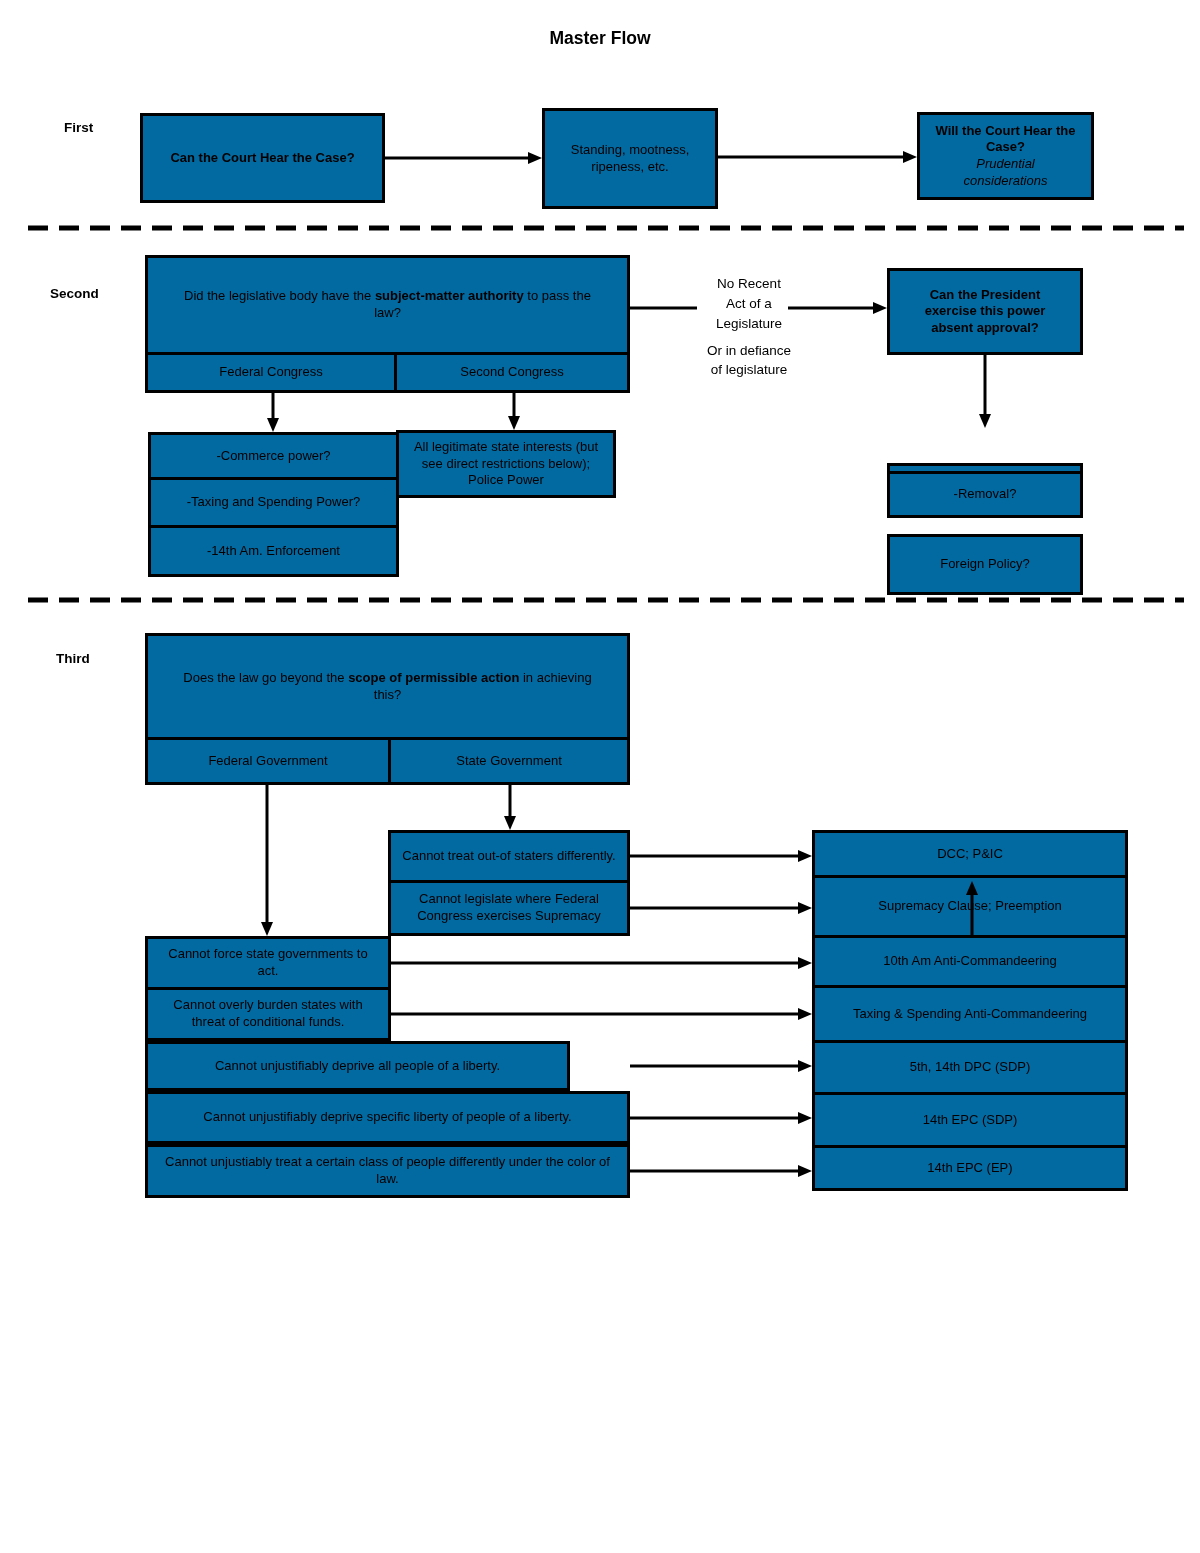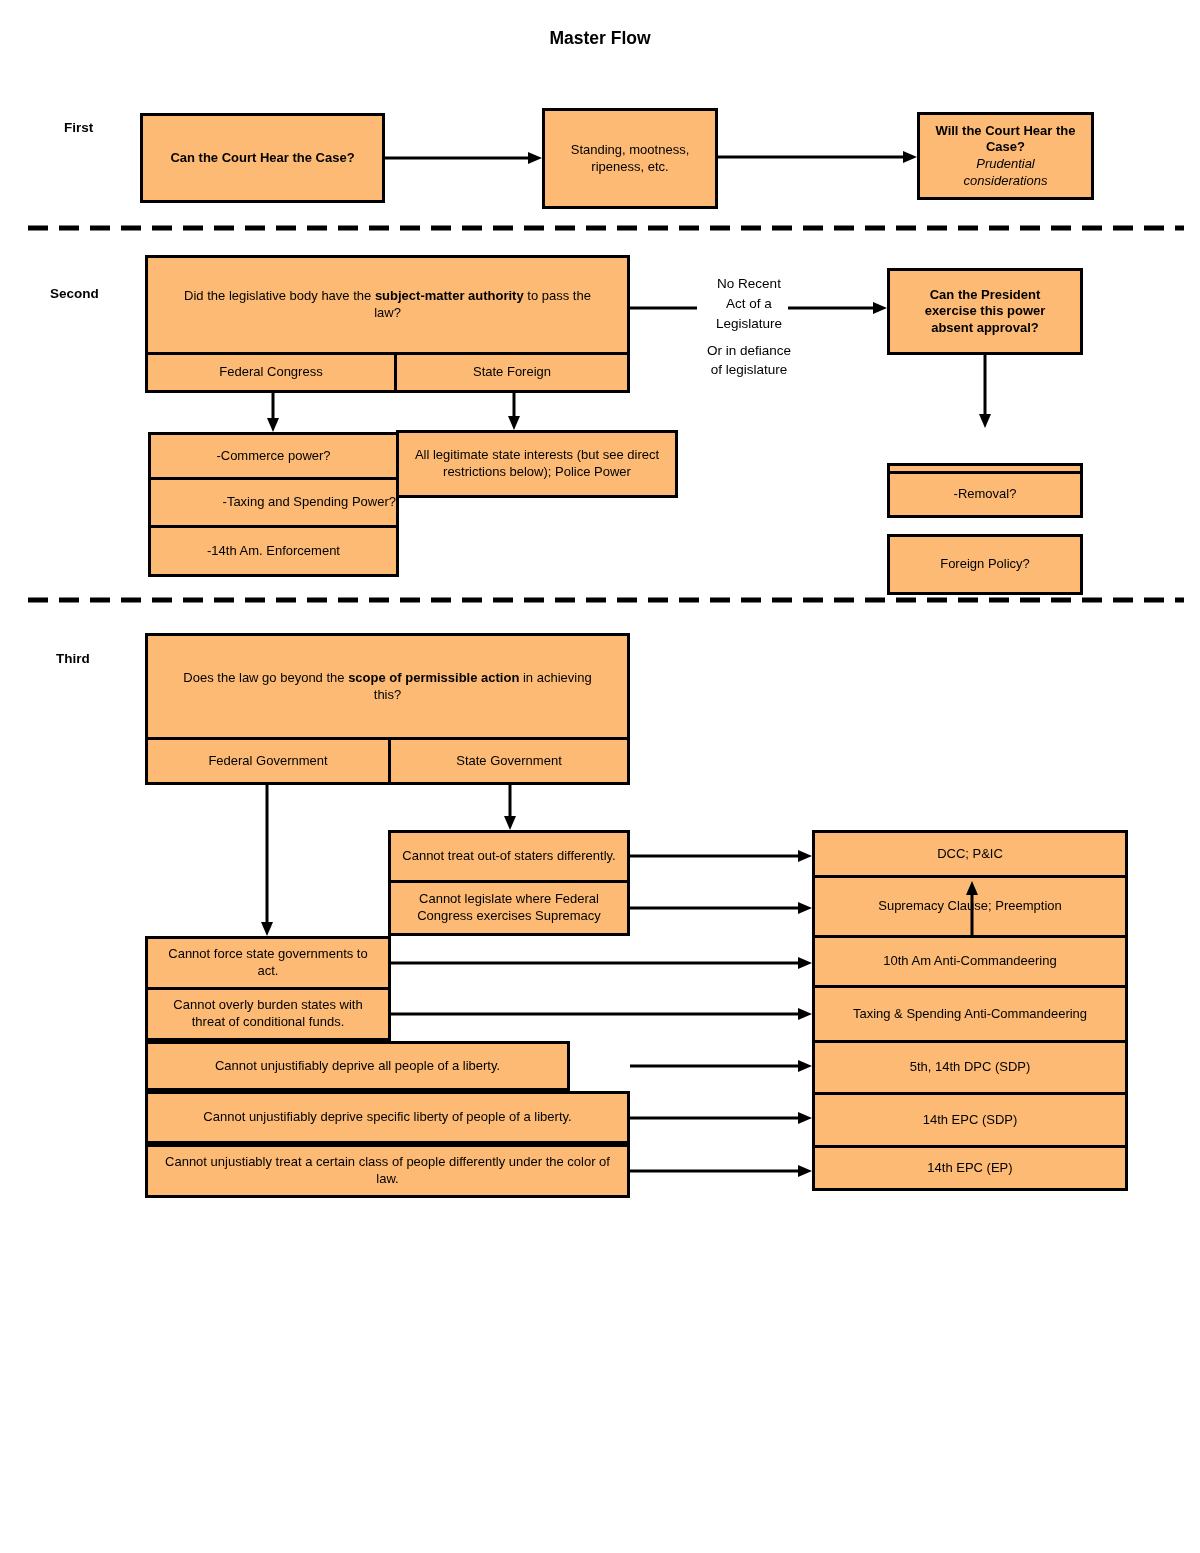--- a/index.html
+++ b/index.html
@@ -11,21 +11,21 @@
     color:#000;
     overflow:hidden;
   }
   .ttl{
     position:absolute;top:28px;left:0;width:100%;
     text-align:center;font-weight:bold;font-size:17.5px;
   }
   .lbl{position:absolute;font-weight:bold;font-size:13.5px;}
   .box{
     position:absolute;box-sizing:border-box;
-    border:3px solid #000;background:#fdba74;
+    border:3px solid #000;background:#0369a1;
     display:flex;align-items:center;justify-content:center;
     text-align:center;font-size:13px;line-height:1.28;
   }
   .box .txt{width:100%;}
   .bold{font-weight:bold;}
   .italic{font-style:italic;}
   .blk{display:block;}
   .ann{position:absolute;text-align:center;font-size:13.5px;}
   .ann span{display:block;}
   #arrows{position:absolute;left:0;top:0;pointer-events:none;}
@@ -57,34 +57,34 @@
 <div class="box" style="left:145px;top:255px;width:485px;height:100px;padding:0 28px;">
   <div class="txt">
     <span>Did the legislative body have the </span><span class="bold">subject-matter authority</span><span> to pass the law?</span>
   </div>
 </div>
 
 <div class="box" style="left:145px;top:352px;width:252px;height:41px;">
   <div class="txt">Federal Congress</div>
 </div>
 <div class="box" style="left:394px;top:352px;width:236px;height:41px;">
-  <div class="txt">State Foreign</div>
+  <div class="txt">Second Congress</div>
 </div>
 
 <div class="box" style="left:148px;top:432px;width:251px;height:48px;">
   <div class="txt">-Commerce power?</div>
 </div>
-<div class="box" style="left:148px;top:477px;width:251px;height:51px;text-align:right;">
+<div class="box" style="left:148px;top:477px;width:251px;height:51px;">
   <div class="txt">-Taxing and Spending Power?</div>
 </div>
 <div class="box" style="left:148px;top:525px;width:251px;height:52px;">
   <div class="txt">-14th Am. Enforcement</div>
 </div>
 
-<div class="box" style="left:396px;top:430px;width:282px;height:68px;padding:0 6px;">
+<div class="box" style="left:396px;top:430px;width:220px;height:68px;padding:0 6px;">
   <div class="txt">All legitimate state interests (but see direct restrictions below); Police Power</div>
 </div>
 
 <div class="ann" style="left:693px;top:274px;width:112px;line-height:20px;">
   <span>No Recent</span>
   <span>Act of a</span>
   <span>Legislature</span>
 </div>
 <div class="ann" style="left:693px;top:341px;width:112px;line-height:19px;">
   <span>Or in defiance</span>

